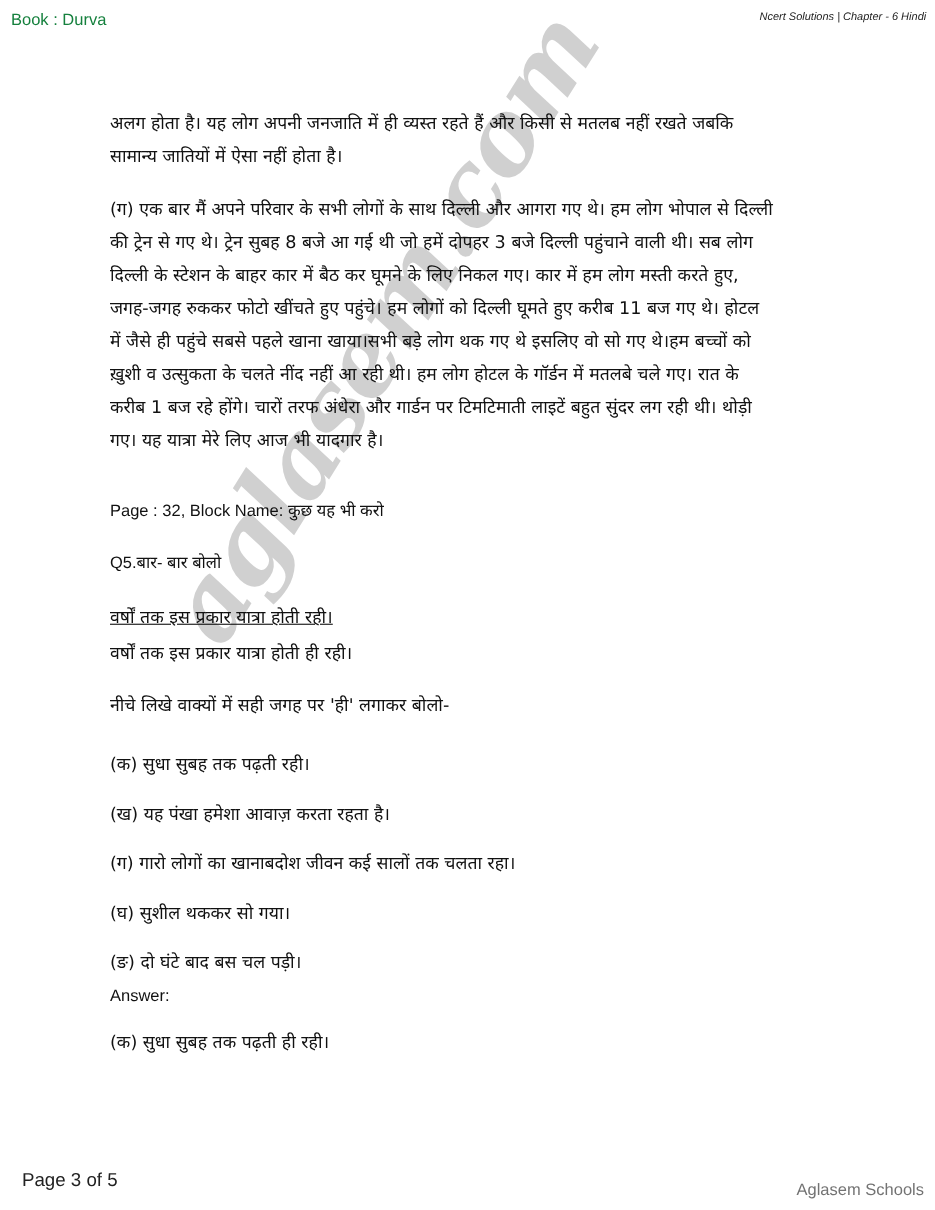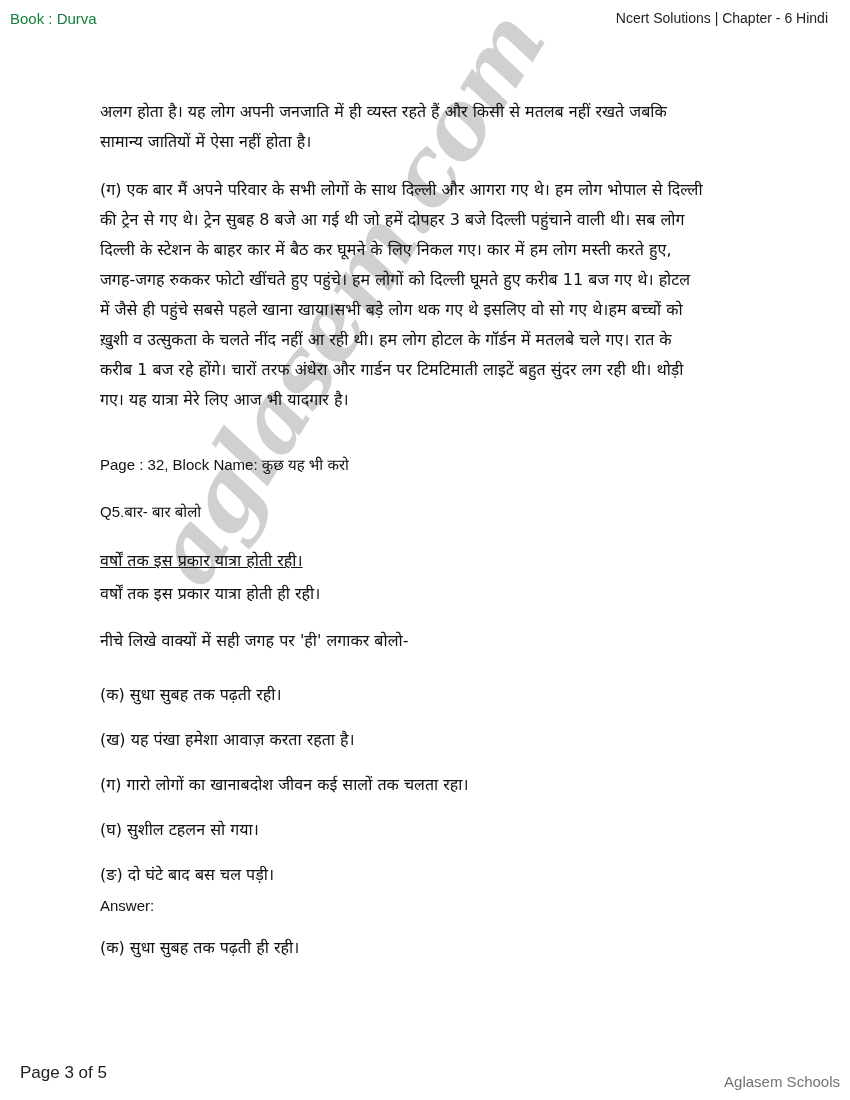--- a/index.html
+++ b/index.html
@@ -18,25 +18,26 @@
     .header-left {
       position: absolute;
       left: 10px;
       top: 10px;
       font-family: "Liberation Sans", sans-serif;
       font-size: 15px;
       color: #15803d;
     }
     .header-right {
       position: absolute;
-      right: 22px;
+      right: 8px;
       top: 10px;
       font-family: "Liberation Sans", sans-serif;
-      font-size: 14px;
+      font-size: 10px;
       color: #222;
+      font-style: italic;
     }
     .footer-left {
       position: absolute;
       left: 20px;
       top: 1063px;
       font-family: "Liberation Sans", sans-serif;
       font-size: 17px;
       color: #222;
     }
     .footer-right {
@@ -106,21 +107,21 @@
     <p class="para" style="line-height:33px;text-decoration:underline;">वर्षों तक इस प्रकार यात्रा होती रही।</p>
     <p class="para" style="line-height:33px;">वर्षों तक इस प्रकार यात्रा होती ही रही।</p>
   </div>
 
   <div class="block para" style="top:626px;text-align:right;">नीचे लिखे वाक्यों में सही जगह पर 'ही' लगाकर बोलो-</div>
 
   <div class="block" style="top:672px;">
     <p class="para" style="line-height:45px;">(क) सुधा सुबह तक पढ़ती रही।</p>
     <p class="para" style="line-height:45px;">(ख) यह पंखा हमेशा आवाज़ करता रहता है।</p>
     <p class="para" style="line-height:45px;">(ग) गारो लोगों का खानाबदोश जीवन कई सालों तक चलता रहा।</p>
-    <p class="para" style="line-height:45px;">(घ) सुशील टहलन सो गया।</p>
+    <p class="para" style="line-height:45px;">(घ) सुशील थककर सो गया।</p>
     <p class="para" style="line-height:45px;">(ङ) दो घंटे बाद बस चल पड़ी।</p>
   </div>
 
   <div class="block para latin" style="top:891px;">Answer:</div>
 
   <div class="block para" style="top:933px;">(क) सुधा सुबह तक पढ़ती ही रही।</div>
 </div>
 
 <div class="footer-left">Page 3 of 5</div>
 <div class="footer-right">Aglasem Schools</div>

